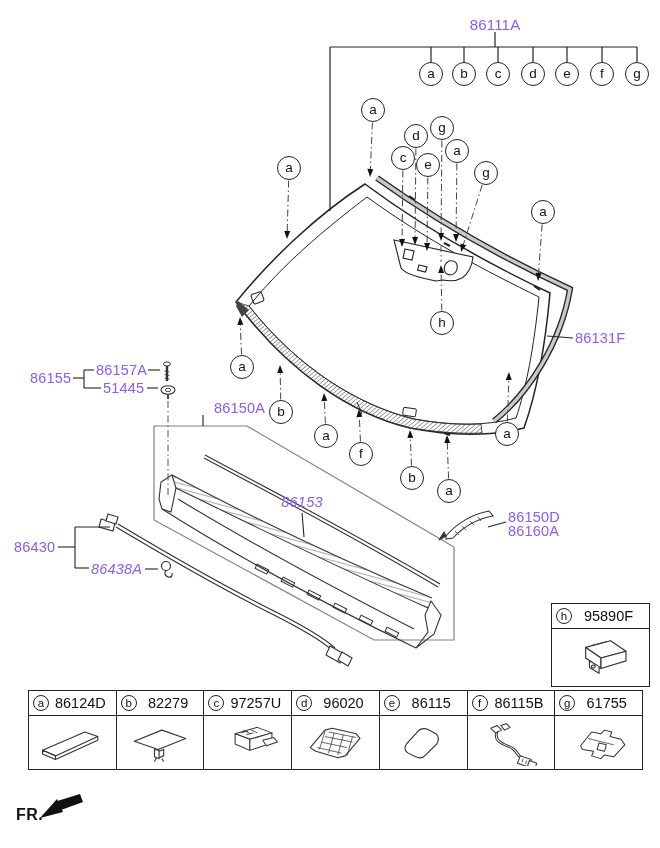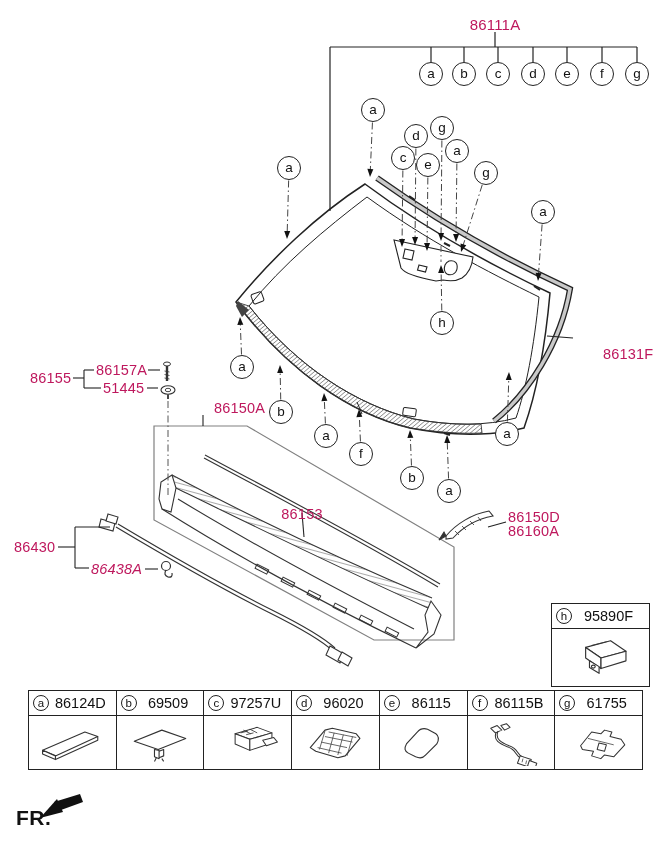--- a/index.html
+++ b/index.html
@@ -1,39 +1,39 @@
 <!DOCTYPE html>
 <html><head>
 <meta charset="utf-8">
 <style>
   html,body{margin:0;padding:0;background:#fff;}
   #stage{position:relative;width:660px;height:848px;background:#fff;overflow:hidden;
          font-family:"Liberation Sans",sans-serif;color:#111;}
   #art{position:absolute;left:0;top:0;z-index:1;}
-  .lbl{position:absolute;font-size:14.5px;color:#be185d;white-space:nowrap;
+  .lbl{position:absolute;font-size:14.5px;color:#8b5cf6;white-space:nowrap;
        transform:translateY(-50%);z-index:4;letter-spacing:.2px;}
   .lbl.center{transform:translate(-50%,-50%);}
   .co{position:absolute;width:24px;height:24px;border:1.5px solid #222;border-radius:50%;
       background:#fff;display:flex;align-items:center;justify-content:center;
       font-size:13.5px;line-height:1;color:#111;z-index:5;box-sizing:border-box;}
   #href-box{position:absolute;left:551px;top:603px;width:99px;height:84px;
             border:1.6px solid #222;background:#fff;display:flex;flex-direction:column;
             box-sizing:border-box;z-index:4;}
   .phead{height:25px;border-bottom:1.4px solid #222;display:flex;align-items:center;
          padding:0 4px;font-size:14.5px;flex:0 0 auto;box-sizing:border-box;}
   .phead .pnum{margin:13px auto;}
   .letter-circle{width:16px;height:16px;border:1.2px solid #222;border-radius:50%;
                  display:flex;align-items:center;justify-content:center;font-size:11.5px;
                  flex:0 0 auto;box-sizing:border-box;background:#fff;}
   .pbody{flex:1;display:flex;align-items:center;justify-content:center;overflow:hidden;}
   #parts-table{position:absolute;left:28px;top:690px;width:615px;height:80px;
                border:1.6px solid #222;display:flex;background:#fff;box-sizing:border-box;z-index:4;}
   .pcell{flex:1;display:flex;flex-direction:column;min-width:0;}
   .pcell + .pcell{border-left:1.4px solid #222;}
-  #fr-label{position:absolute;left:16px;top:806px;font-size:21px;font-weight:bold;
+  #fr-label{position:absolute;left:16px;top:806px;font-size:16px;font-weight:bold;
             color:#111;z-index:4;letter-spacing:.5px;}
 </style>
 </head>
 <body>
 
 <div id="stage">
 
   <svg id="art" width="660" height="848" viewBox="0 0 660 848">
     <defs>
       <pattern id="deicer" width="3.2" height="3.2" patternUnits="userSpaceOnUse" patternTransform="rotate(50)">
@@ -238,21 +238,21 @@
         <path d="M10,33 L56,13 L70,18 L24,39 Z"></path>
         <path d="M10,33 L10,37 L24,43 L24,39 Z"></path>
         <path d="M70,18 L70,22 L24,43" fill="none"></path>
       </g>
     </svg>
         </div>
       </div>
       <div class="pcell">
         <div class="phead">
           <span class="letter-circle">b</span>
-          <span class="pnum">69509</span>
+          <span class="pnum">82279</span>
         </div>
         <div class="pbody">
           <svg viewBox="0 0 84 50" width="78" height="46">
       <g fill="#fff" stroke="#333" stroke-width="1.2" stroke-linejoin="round">
         <path d="M14,23 L44,11 L70,20 L40,32 Z"></path>
         <path d="M36,32 L36,40 L41,42 L41,33 Z"></path>
         <path d="M41,34 L46,32 L46,39 L41,41" fill="none"></path>
         <path d="M38,41 l-2,4 M44,42 l2,3" fill="none"></path>
       </g>
     </svg>
@@ -332,26 +332,26 @@
         <path d="M30,20 l28,7" fill="none" stroke-width="0.8"></path>
       </g>
     </svg>
         </div>
       </div>
     </div>
 
   <div id="fr-label">FR.</div>
 
 <div class="lbl center" style="left: 495px; top: 24px; font-size: 15px;">86111A</div>
-    <div class="lbl" style="left: 575px; top: 354px; margin-left: 28px;">86131F</div>
+    <div class="lbl" style="left: 575px; top: 338px;">86131F</div>
     <div class="lbl" style="left: 30px; top: 378px;">86155</div>
     <div class="lbl" style="left: 96px; top: 370px;">86157A</div>
     <div class="lbl" style="left: 103px; top: 388px;">51445</div>
     <div class="lbl" style="left: 178px; top: 408px; margin-left: 36px;">86150A</div>
-    <div class="lbl center" style="left: 302px; top: 514px;">86153</div>
+    <div class="lbl center" style="left: 302px; top: 502px; font-style: italic;">86153</div>
     <div class="lbl" style="left: 14px; top: 547px;">86430</div>
     <div class="lbl" style="left: 91px; top: 569px; font-style: italic;">86438A</div>
     <div class="lbl" style="left: 508px; top: 517px;">86150D</div>
     <div class="lbl" style="left: 508px; top: 531px;">86160A</div>
     <div class="co" style="left: 419px; top: 62px;">a</div>
     <div class="co" style="left: 452px; top: 62px;">b</div>
     <div class="co" style="left: 486px; top: 62px;">c</div>
     <div class="co" style="left: 521px; top: 62px;">d</div>
     <div class="co" style="left: 555px; top: 62px;">e</div>
     <div class="co" style="left: 590px; top: 62px;">f</div>

